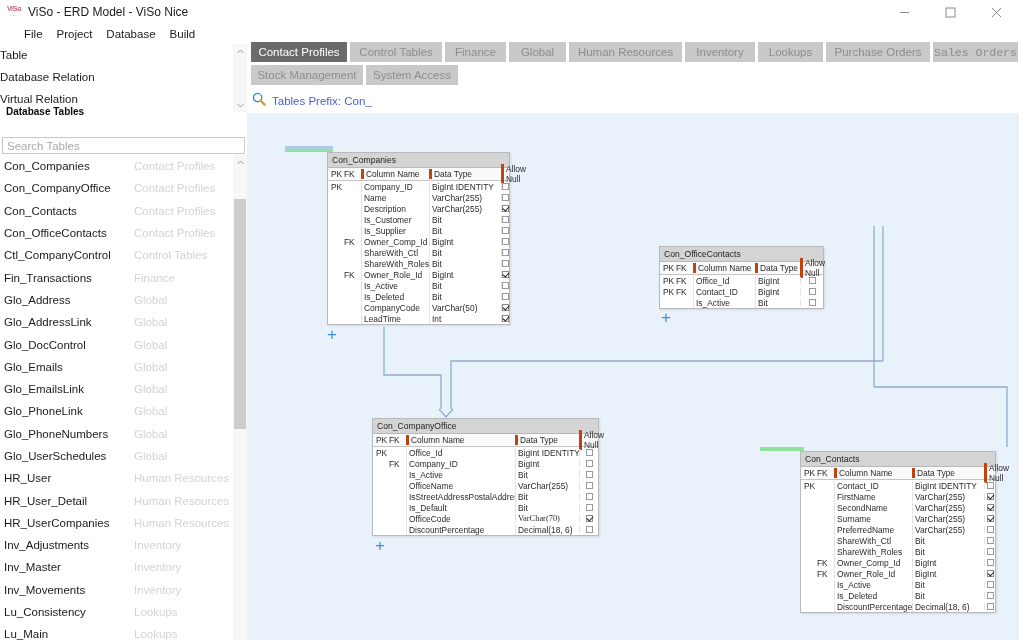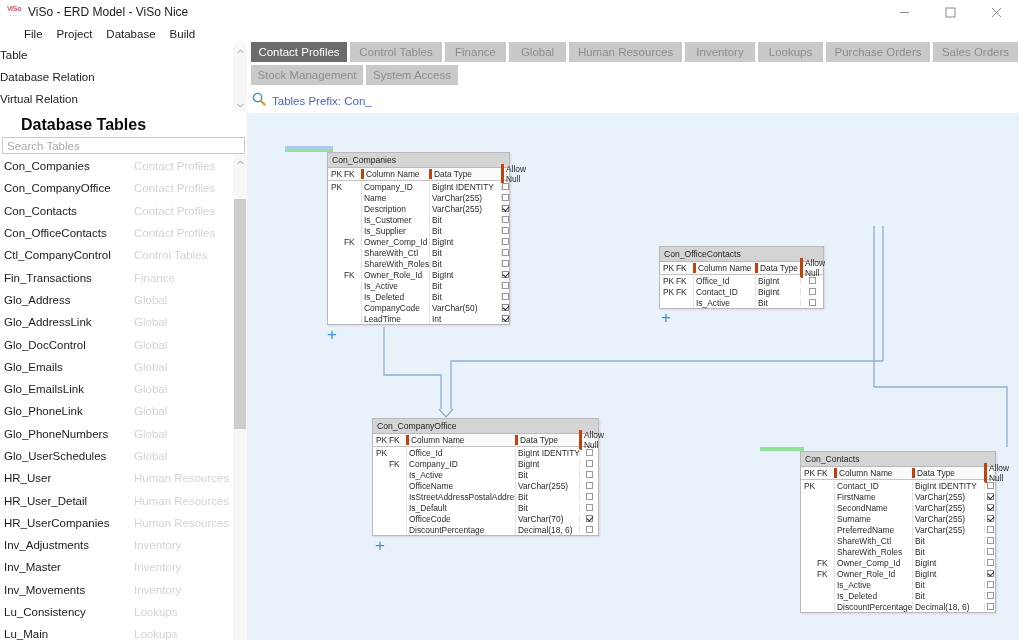--- a/index.html
+++ b/index.html
@@ -76,23 +76,23 @@
   .vscroll .arrow {
     width: 14px; height: 14px; display: flex; align-items: center; justify-content: center;
     color: #9a9a9a; font-size: 8px;
   }
   .vscroll .thumb {
     position: absolute; left: 1px; width: 12px; background: #cdcdcd;
   }
   .tools-scroll { top: 0; height: 68px; }
 
   .dbtables-header {
-    position: absolute; left: 0; top: 70px; width: 247px; height: 22px;
-    display: flex; align-items: center; padding-left: 21px;
-    font-size: 16px; font-weight: bold; color: #0b0b0b;
+    position: absolute; left: 0; top: 56px; width: 247px; height: 22px;
+    display: flex; align-items: center; padding-left: 6px;
+    font-size: 10px; font-weight: bold; color: #0b0b0b;
   }
   .search-input {
     position: absolute; left: 2px; top: 93px; width: 243px; height: 17px;
     border: 1px solid #c8c8c8; background: #fff;
     font-size: 11.5px; color: #1b1b1b; padding: 0 4px;
     font-family: "Liberation Sans", sans-serif;
   }
   .search-input::placeholder { color: #a9a9a9; }
 
   .table-list {
@@ -365,21 +365,21 @@
     <div class="tabstrip">
       <div class="tabrow r1" id="tabrow1">
           <div class="tab active" style="width: 96px;">Contact Profiles</div>
           <div class="tab" style="width: 92px;">Control Tables</div>
           <div class="tab" style="width: 61px;">Finance</div>
           <div class="tab" style="width: 57px;">Global</div>
           <div class="tab" style="width: 113px;">Human Resources</div>
           <div class="tab" style="width: 70px;">Inventory</div>
           <div class="tab" style="width: 65px;">Lookups</div>
           <div class="tab" style="width: 104px;">Purchase Orders</div>
-          <div class="tab" style="width: 85px;">Sales Orders</div>
+          <div class="tab" style="width: 85px; font-family: Liberation Mono, monospace;">Sales Orders</div>
         </div>
       <div class="tabrow r2" id="tabrow2">
           <div class="tab" style="width: 112px;">Stock Management</div>
           <div class="tab" style="width: 92px;">System Access</div>
         </div>
     </div>
 
     <div class="prefix-bar">
       <span class="mag-icon">
         <svg width="14" height="14" viewBox="0 0 14 14">
@@ -633,21 +633,21 @@
               <div class="c-name" style="width: 109px;">Is_Default</div>
               <div class="c-type" style="width: 64px;">Bit</div>
               <div class="c-null">
                 <span class="chk"></span>
               </div>
             </div>
             <div class="tbl-row">
               <div class="c-pk"></div>
               <div class="c-fk"></div>
               <div class="c-name" style="width: 109px;">OfficeCode</div>
-              <div class="c-type" style="width: 64px;">VarChar(70)</div>
+              <div class="c-type" style="width: 64px; font-family: Liberation Serif, serif;">VarChar(70)</div>
               <div class="c-null">
                 <span class="chk on"></span>
               </div>
             </div>
             <div class="tbl-row">
               <div class="c-pk"></div>
               <div class="c-fk"></div>
               <div class="c-name" style="width: 109px;">DiscountPercentage</div>
               <div class="c-type" style="width: 64px;">Decimal(18, 6)</div>
               <div class="c-null">

